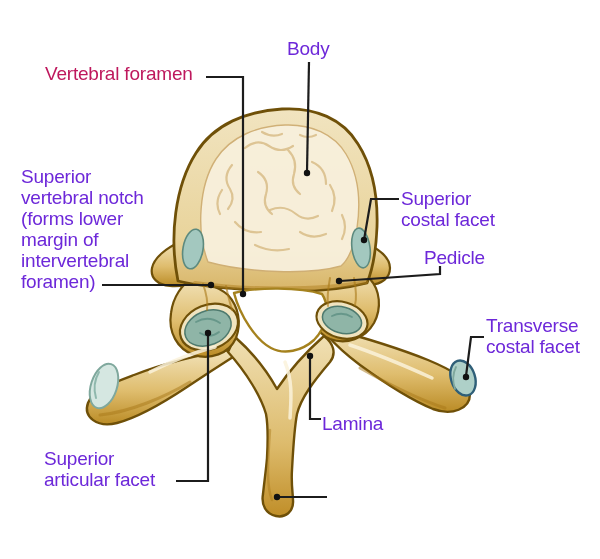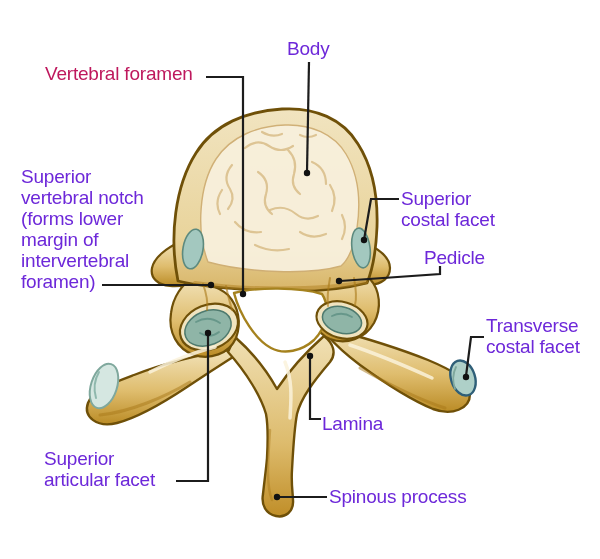--- a/index.html
+++ b/index.html
@@ -156,15 +156,14 @@
   <div class="label" style="left:424px;top:241px;margin-top:6px;">Pedicle</div>
 
   <div class="label" style="left:486px;top:315px;">Transverse
 costal facet</div>
 
   <div class="label" style="left:322px;top:413px;">Lamina</div>
 
   <div class="label" style="left:44px;top:448px;">Superior
 articular facet</div>
 
-  <div class="label" style="left:329px;top:486px;">Spinous process</div>
 
 </div>
 
 </body></html>

